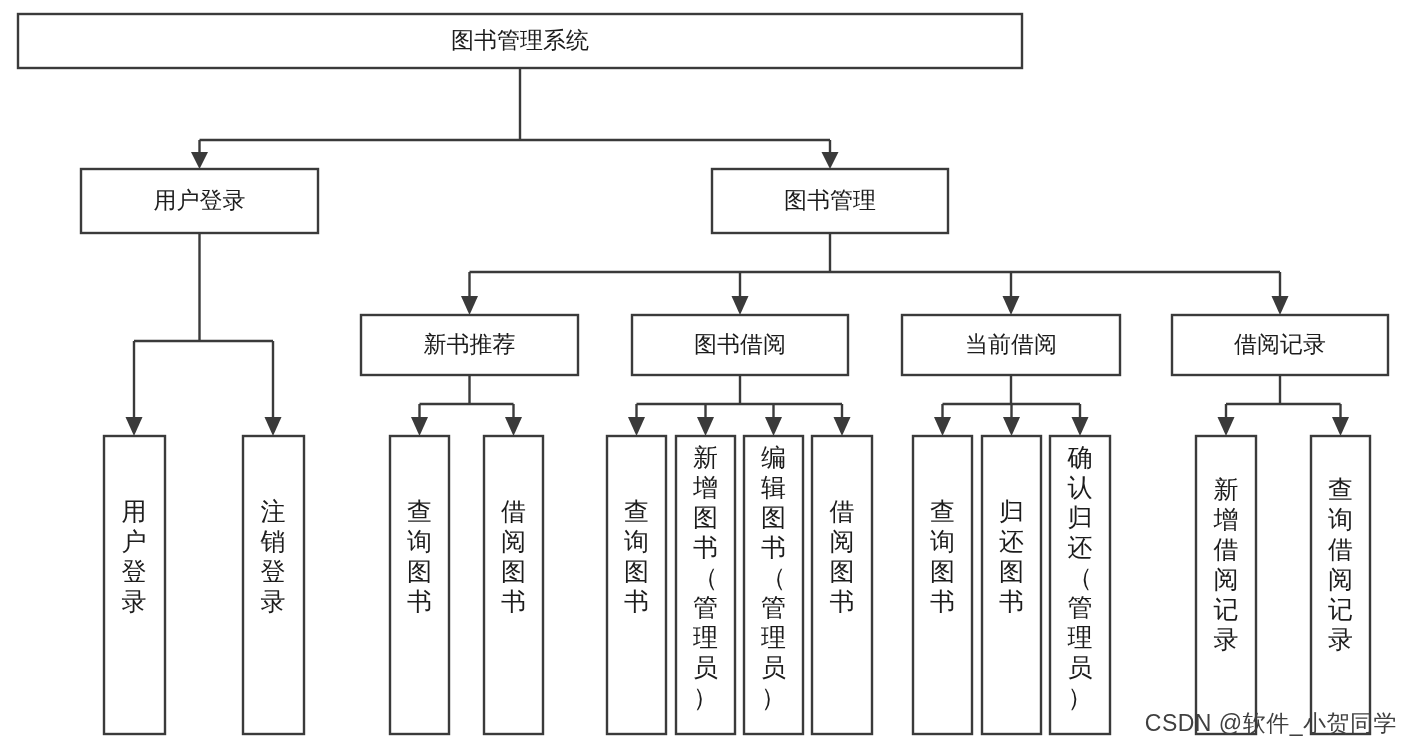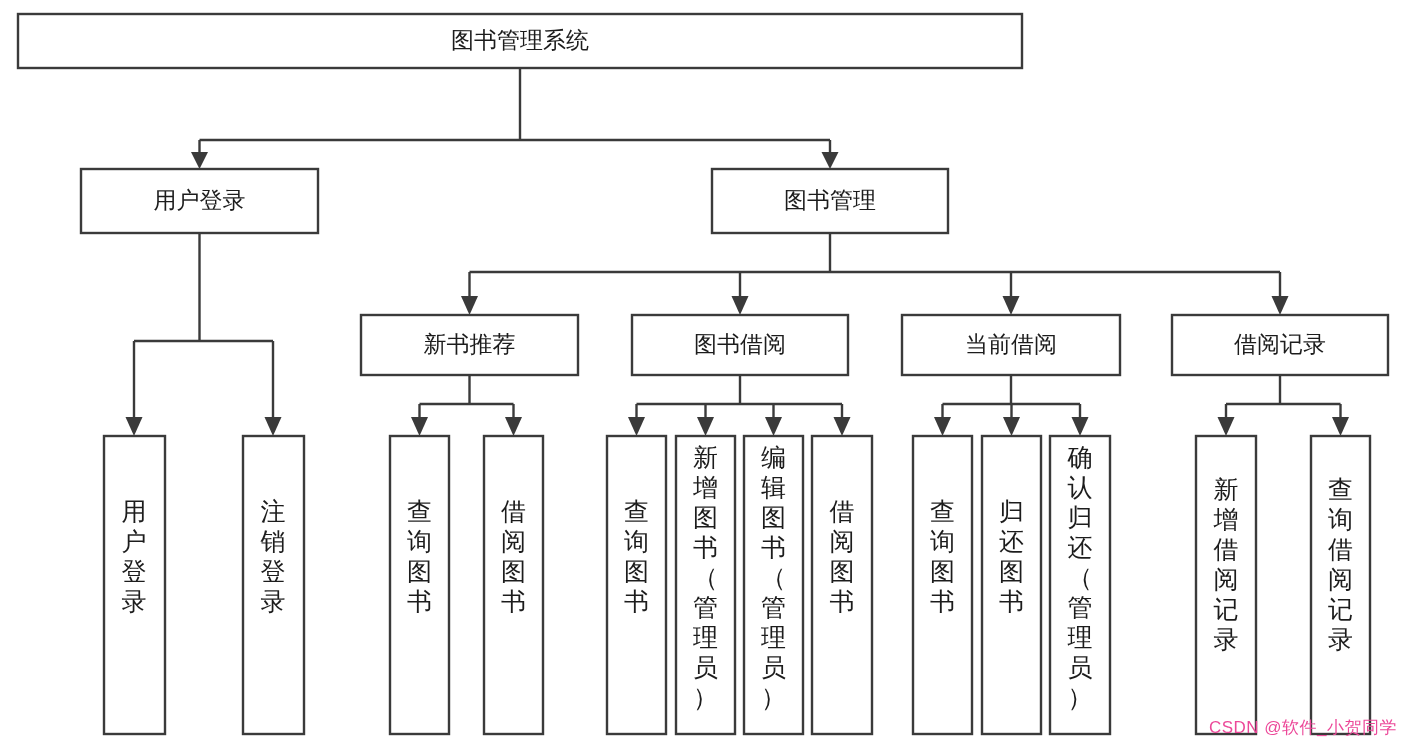--- a/index.html
+++ b/index.html
@@ -46,22 +46,22 @@
     font-family: "Liberation Sans", "DejaVu Sans", sans-serif;
     font-size: 25px;
     fill: #1c1c1c;
     text-anchor: middle;
   }
   .watermark {
     position: absolute;
     right: 8px;
     bottom: 8px;
     font-family: "Liberation Sans", "DejaVu Sans", sans-serif;
-    font-size: 17px;
-    color: #ec4899;
+    font-size: 23px;
+    color: #404040;
     letter-spacing: 0.5px;
     white-space: nowrap;
     pointer-events: none;
   }
 </style>
 </head>
 <body>
 
 <div>
   <svg id="diagram" viewBox="0 0 1405 747" xmlns="http://www.w3.org/2000/svg">

